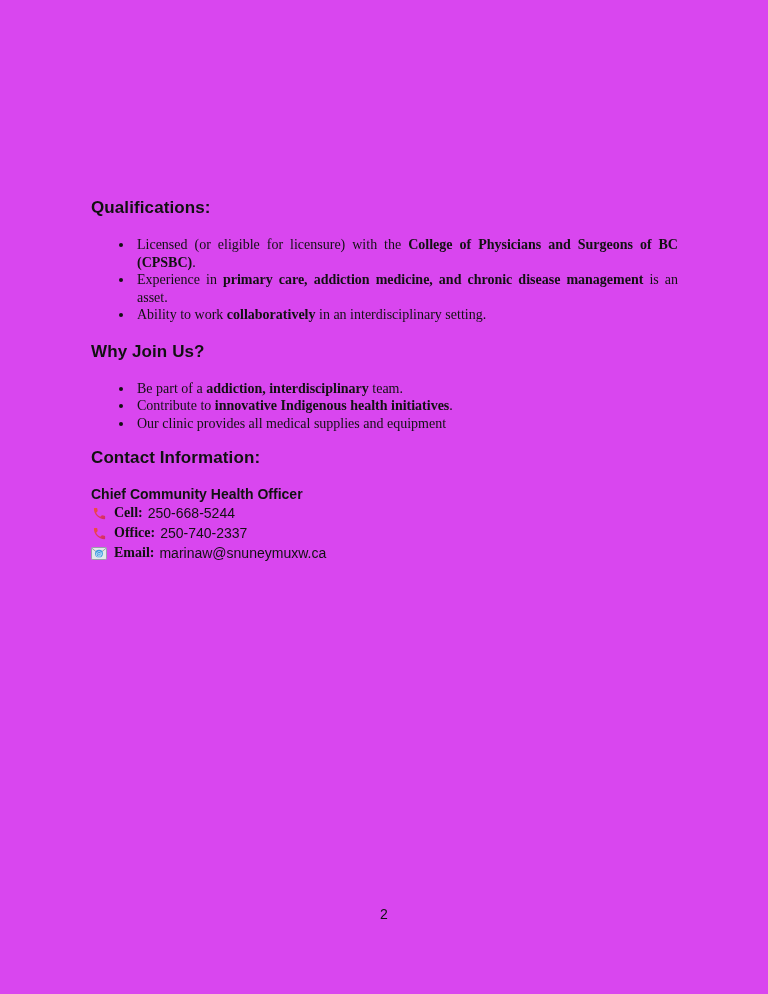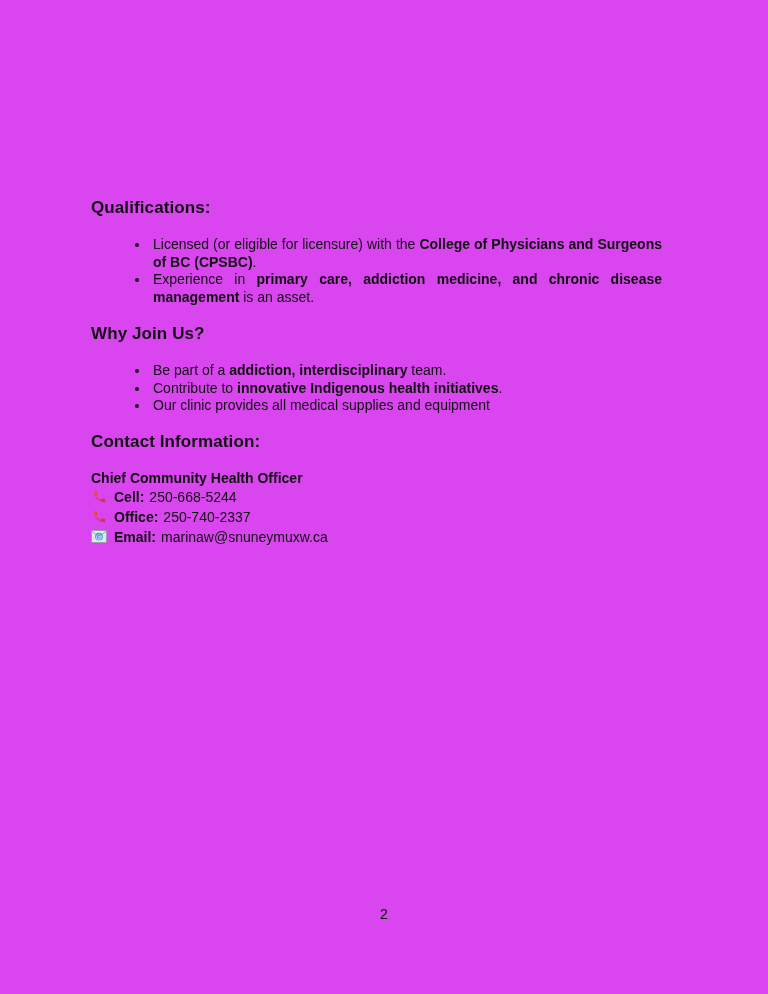--- a/index.html
+++ b/index.html
@@ -22,24 +22,25 @@
     font-size: 17px;
     line-height: 21px;
     font-weight: bold;
     margin: 0 0 18px 0;
     letter-spacing: 0.1px;
   }
   h2.mt-why { margin-top: 17px; }
   h2.mt-contact { margin-top: 15px; margin-bottom: 17px; }
   ul.bullets {
     list-style: none;
-    margin: 16px;
+    margin: 0;
     padding: 0;
     font-size: 14px;
     line-height: 17.5px;
+    font-family: Liberation Serif, serif;
   }
   ul.bullets li {
     position: relative;
     padding-left: 46px;
   }
   ul.bullets li::before {
     content: "";
     position: absolute;
     left: 28px;
     top: 7px;
@@ -58,21 +59,21 @@
     height: 20px;
   }
   .cline .icon {
     display: inline-flex;
     align-items: center;
     justify-content: center;
     width: 16px;
     margin-right: 7px;
     flex: 0 0 auto;
   }
-  .cline .clabel { font-weight: bold; margin-right: 5px; }
+  .cline .clabel { font-weight: bold; margin-right: 5px; font-family: Liberation Serif, serif; }
   .pageno {
     position: absolute;
     left: 0;
     right: 0;
     top: 906px;
     text-align: center;
     font-size: 14px;
     line-height: 17px;
   }
   .svg-defs { position: absolute; width: 0; height: 0; overflow: hidden; }
@@ -90,20 +91,21 @@
 </svg>
 
 <div class="page">
   <div class="content">
 
     <h2 class="doc-heading">Qualifications:</h2>
 
     <ul class="bullets justified">
         <li><span>Licensed (or eligible for licensure) with the </span><span class="b">College of Physicians and Surgeons of BC (CPSBC)</span><span>.</span></li>
         <li><span>Experience in </span><span class="b">primary care, addiction medicine, and chronic disease management</span><span> is an asset.</span></li>
+        <li><span>Ability to work </span><span class="b">collaboratively</span><span> in an interdisciplinary setting.</span></li>
       </ul>
 
     <h2 class="doc-heading mt-why">Why Join Us?</h2>
 
     <ul class="bullets">
         <li><span>Be part of a </span><span class="b">addiction, interdisciplinary</span><span> team.</span></li>
         <li><span>Contribute to </span><span class="b">innovative Indigenous health initiatives</span><span>.</span></li>
         <li><span>Our clinic provides all medical supplies and equipment</span></li>
       </ul>
 

